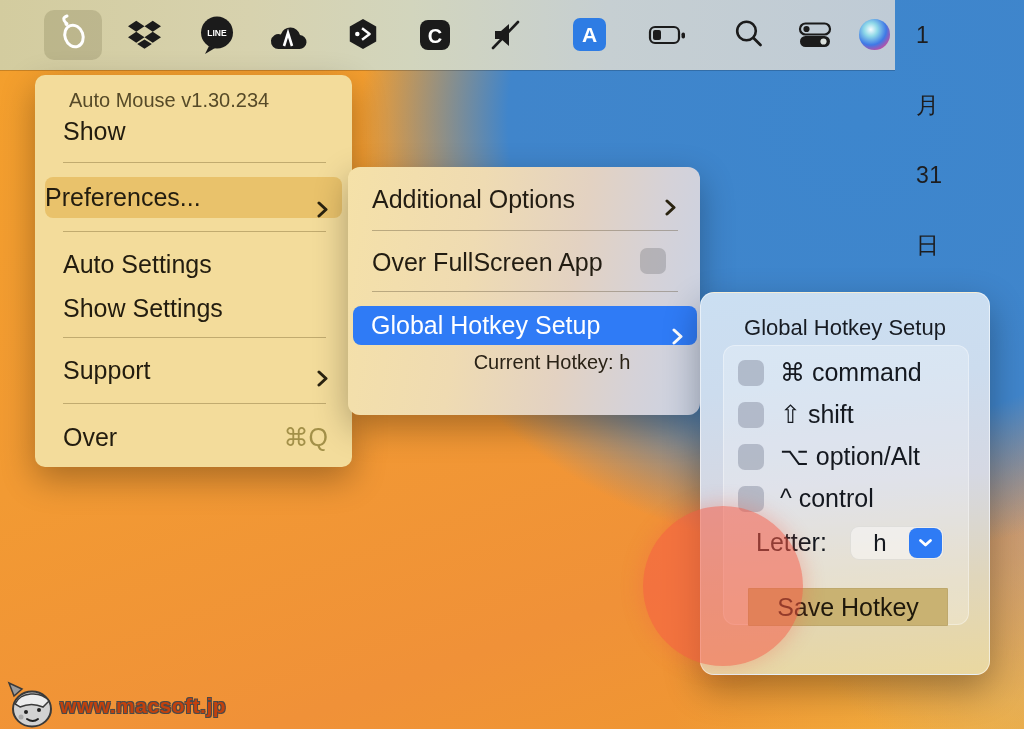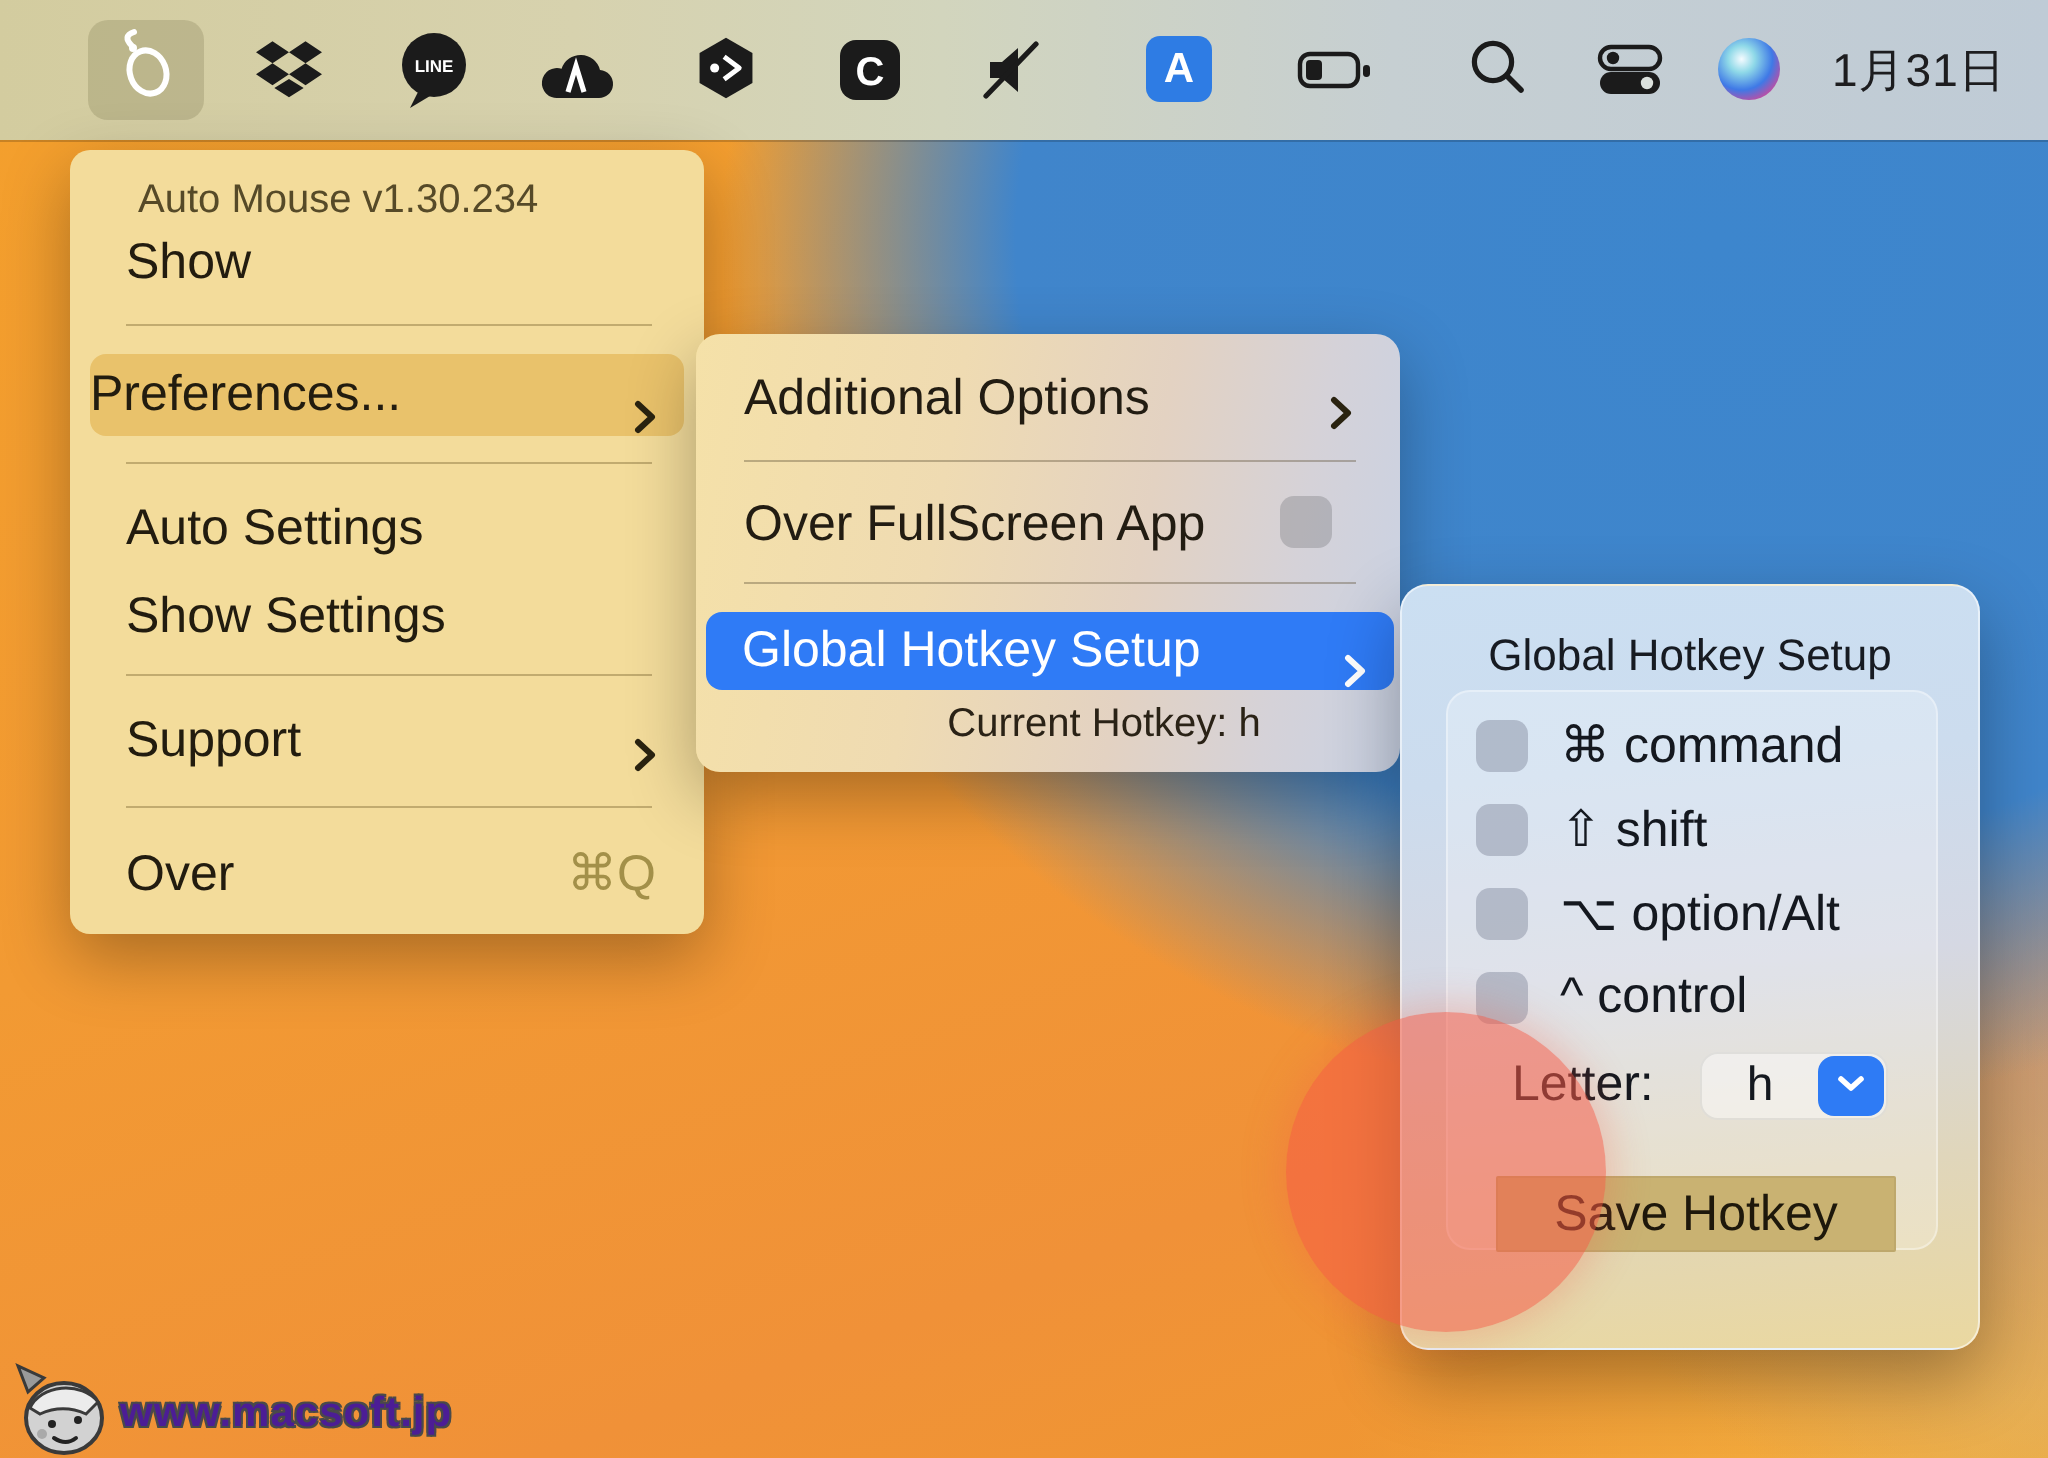--- a/index.html
+++ b/index.html
@@ -11,21 +11,21 @@
   .wall{
     position:absolute;inset:0;
     background:
       radial-gradient(640px 560px at 860px 120px, #3d86cd 0%, #4085cb 55%, rgba(64,133,203,0) 78%),
       radial-gradient(420px 380px at 1060px 520px, rgba(150,150,185,0.50) 0%, rgba(150,150,185,0) 70%),
       radial-gradient(520px 420px at 1010px 700px, rgba(247,196,80,0.60) 0%, rgba(247,196,80,0) 65%),
       linear-gradient(160deg, #f4a02c 0%, #f29a33 45%, #f09138 75%, #ef9a2e 100%);
   }
   
   .menubar{
-    position:absolute;left:0;top:0;width:1024px;height:70px;
+    position:absolute;left:0;top:0;width:895px;height:70px;
     background:linear-gradient(90deg,#d3cc9f 0%,#d7d2ae 28%,#d2d5bd 46%,#c6cfd2 68%,#bfcbd6 100%);
     box-shadow:0 1px 0 rgba(0,0,0,0.18);
     z-index:5;
   }
   .mb{position:absolute;top:17px;color:#1b1b1b;}
   .mb svg{display:block;}
   .app-btn{
     position:absolute;left:44px;top:10px;width:58px;height:50px;border-radius:10px;
     background:rgba(95,90,50,0.20);display:flex;align-items:center;justify-content:center;
   }
@@ -54,21 +54,21 @@
   .m1-item .chev{position:absolute;right:0;top:8px;color:#2a2310;}
   .m1-hl{
     position:absolute;left:10px;width:297px;height:41px;border-radius:8px;background:#e9c26b;
     font-size:25px;color:#221c0f;line-height:41px;
   }
   .m1-hl .lbl{}
   .m1-hl .chev{position:absolute;right:14px;top:12px;color:#2a2310;}
   .m1-short{position:absolute;right:0;top:0;color:#a39049;}
   
   .menu2{
-    position:absolute;left:348px;top:167px;width:352px;height:219px;border-radius:12px;
+    position:absolute;left:348px;top:167px;width:352px;height:248px;border-radius:12px;
     background:linear-gradient(100deg,#f5e1a8 0%,#efdbb2 35%,#e3d2c2 62%,#d5d2d8 82%,#c9d2e4 100%);
     box-shadow:0 12px 34px rgba(0,0,0,0.30);z-index:15;
   }
   .m2-item{position:absolute;left:24px;right:22px;font-size:25px;color:#221c12;height:32px;line-height:32px;}
   .m2-item .chev{position:absolute;right:2px;top:8px;color:#2a2310;}
   .m2-sep{position:absolute;left:24px;right:22px;height:1px;background:rgba(95,82,55,0.38);}
   .m2-check{
     position:absolute;left:292px;top:81px;width:26px;height:26px;border-radius:7px;
     background:rgba(130,130,135,0.40);
   }
@@ -115,21 +115,21 @@
     background:#c9b272;border:1px solid rgba(0,0,0,0.05);box-sizing:border-box;
     font-size:25px;color:#1e180b;text-align:center;line-height:36px;
   }
   
   .click-circle{
     position:absolute;left:643px;top:506px;width:160px;height:160px;border-radius:50%;
     background:rgba(245,90,70,0.55);box-shadow:0 0 18px 4px rgba(245,90,70,0.25);z-index:50;
   }
   .watermark{position:absolute;left:6px;top:680px;z-index:60;display:flex;align-items:center;}
   .wm-text{
-    margin-left:6px;font-size:21px;font-weight:bold;color:#4c1d95;letter-spacing:0.5px;
+    margin-left:6px;font-size:21px;font-weight:bold;color:#c2410c;letter-spacing:0.5px;
     text-shadow:-1px -1px 0 #4a4a4a,1px -1px 0 #4a4a4a,-1px 1px 0 #4a4a4a,1px 1px 0 #4a4a4a;
   }
 </style>
 </head>
 <body>
 
 <div class="wall"></div>
 
 <div class="menubar">
   <div class="app-btn">

